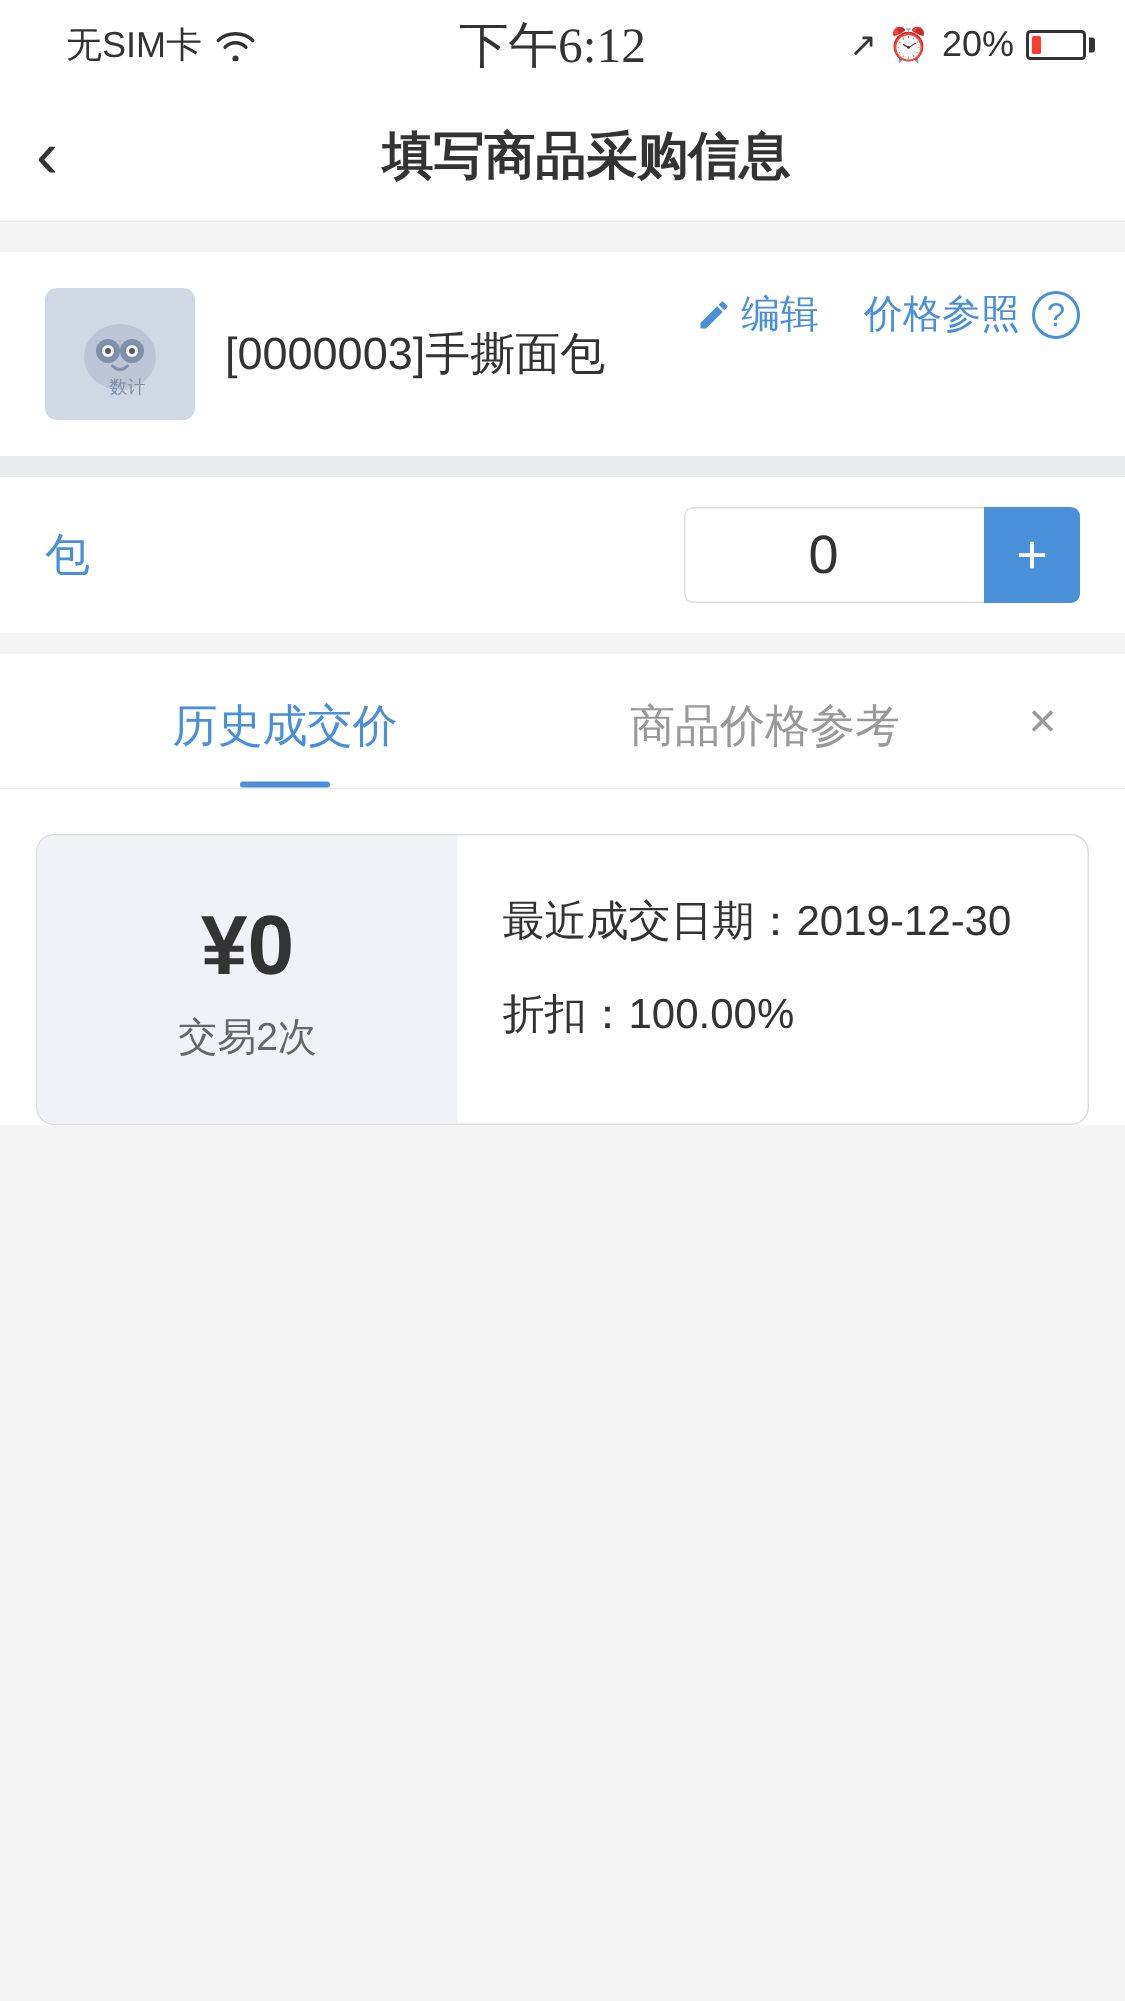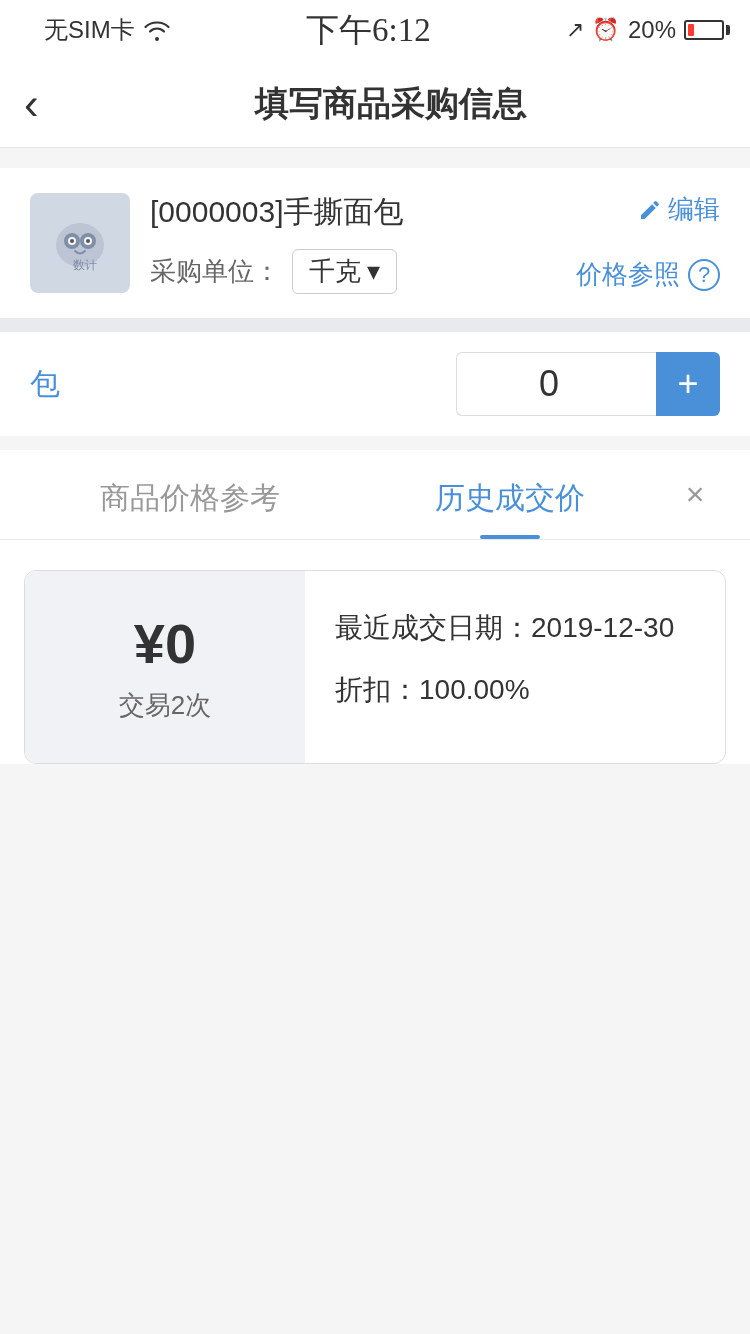--- a/index.html
+++ b/index.html
@@ -107,21 +107,21 @@
       align-items: flex-start;
       justify-content: space-between;
     }
     .product-left {
       display: flex;
       align-items: center;
       gap: 20px;
     }
     .product-thumb {
       width: 100px;
-      height: 100px;
+      height: 88px;
       background: #d0d8e4;
       border-radius: 8px;
       display: flex;
       align-items: center;
       justify-content: center;
       flex-shrink: 0;
     }
     .product-info {
       display: flex;
       flex-direction: column;
@@ -172,21 +172,21 @@
       border: 2px solid #4a90d9;
       border-radius: 50%;
       display: flex;
       align-items: center;
       justify-content: center;
       font-size: 22px;
       color: #4a90d9;
     }
     .product-right {
       display: flex;
-      flex-direction: column;
+      flex-direction: row;
       align-items: flex-end;
       gap: 30px;
     }
 
     
     .divider-thick {
       width: 100%;
       height: 14px;
       background: #e8eaed;
     }
@@ -376,27 +376,20 @@
           <circle cx="43" cy="28" r="4" fill="#f5f5f5"></circle>
           <circle cx="27" cy="28" r="2" fill="#555"></circle>
           <circle cx="43" cy="28" r="2" fill="#555"></circle>
           <path d="M30 38 Q35 43 40 38" stroke="#8090a8" stroke-width="2" fill="none" stroke-linecap="round"></path>
           <text x="28" y="56" font-size="12" fill="#8090a8">数计</text>
         </svg>
       </div>
 
       <div class="product-info">
         <span class="product-name">[0000003]手撕面包</span>
-        <div class="product-unit-row">
-          <span class="product-unit-label">采购单位：</span>
-          <div class="unit-select">
-            <span>千克</span>
-            <span>▾</span>
-          </div>
-        </div>
       </div>
     </div>
 
     <div class="product-right">
       <div class="edit-btn">
         <svg width="24" height="24" viewBox="0 0 24 24" fill="none">
           <path d="M3 17.25V21h3.75L17.81 9.94l-3.75-3.75L3 17.25zM20.71 7.04a1 1 0 0 0 0-1.41l-2.34-2.34a1 1 0 0 0-1.41 0l-1.83 1.83 3.75 3.75 1.83-1.83z" fill="#4a90d9"></path>
         </svg>
         <span>编辑</span>
       </div>
@@ -415,25 +408,25 @@
     <span class="unit-bag">包</span>
   </div>
   <div class="quantity-input-wrapper">
     <input class="quantity-input" type="number" value="0" style="">
     <button class="quantity-plus">+</button>
   </div>
 </div>
 
 <div class="tabs-panel">
   <div class="tabs-header">
+    <div class="tab-item active">
+      <span>历史成交价</span>
+    </div>
     <div class="tab-item">
       <span>商品价格参考</span>
-    </div>
-    <div class="tab-item active">
-      <span>历史成交价</span>
     </div>
     <div class="tab-close">×</div>
   </div>
 
   <div class="trade-card">
     <div class="trade-left">
       <div class="trade-price">
         <span>¥</span><span>0</span>
       </div>
       <div class="trade-count">交易2次</div>

